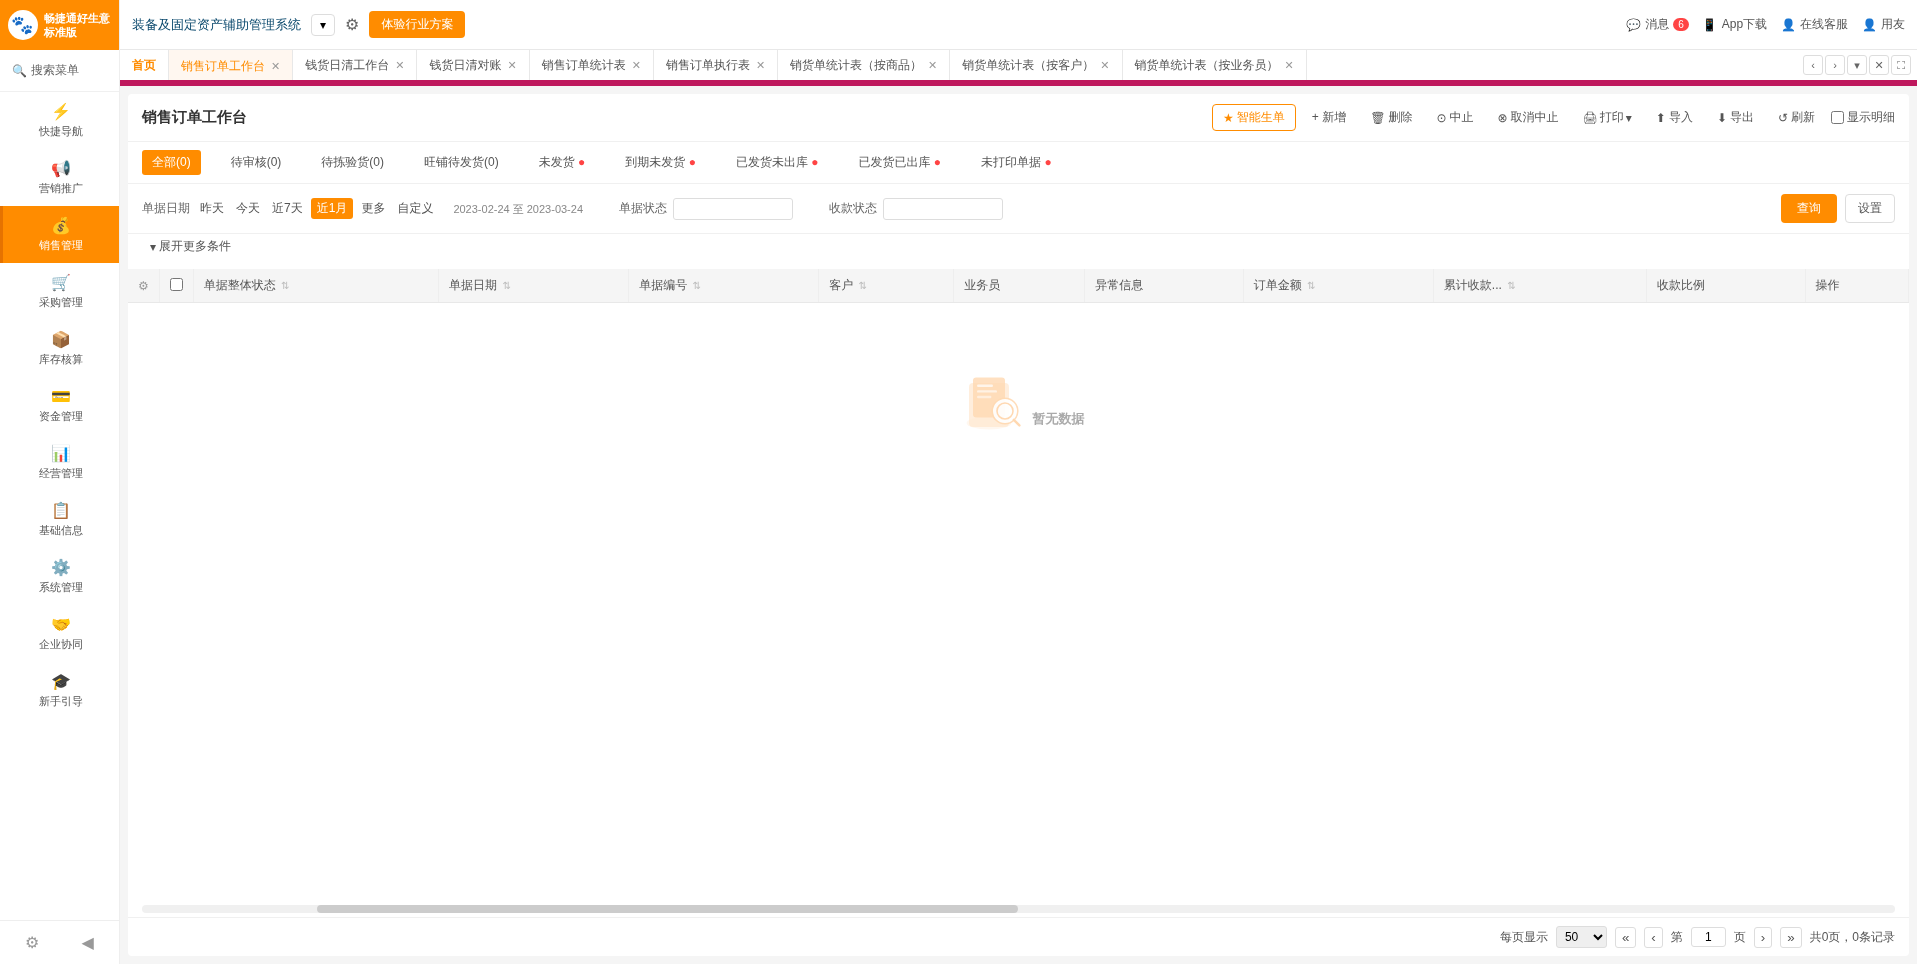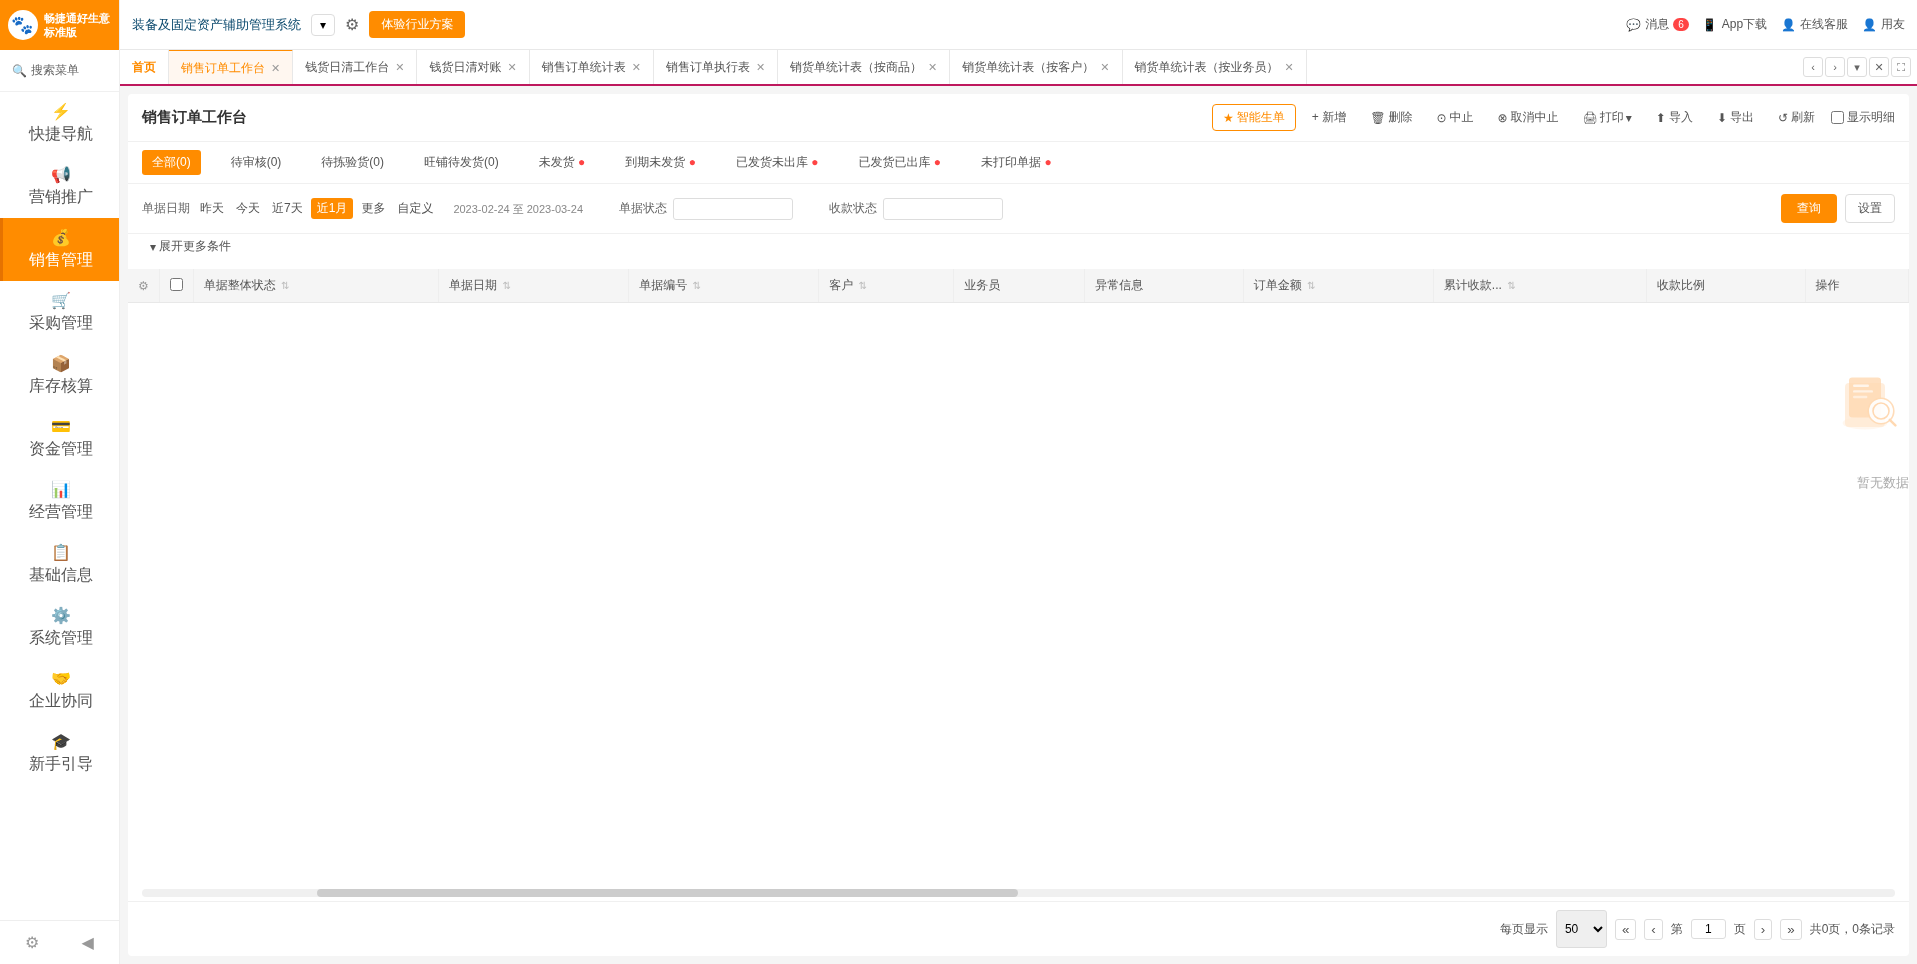--- a/index.html
+++ b/index.html
@@ -8,38 +8,38 @@
     
     .sidebar { width: 120px; background: #fff; display: flex; flex-direction: column; border-right: 1px solid #eee; flex-shrink: 0; }
     .sidebar-logo { background: #ff8c00; padding: 8px; display: flex; align-items: center; gap: 6px; height: 50px; }
     .sidebar-logo-icon { width: 30px; height: 30px; background: #fff; border-radius: 50%; display: flex; align-items: center; justify-content: center; font-size: 18px; color: #ff8c00; }
     .sidebar-logo-text { color: #fff; font-size: 11px; font-weight: bold; line-height: 1.3; }
     .sidebar-search { padding: 8px 6px; border-bottom: 1px solid #f0f0f0; }
     .sidebar-search-btn { width: 100%; background: none; border: none; cursor: pointer; display: flex; align-items: center; gap: 4px; color: #666; font-size: 12px; padding: 4px 6px; border-radius: 4px; }
     .sidebar-nav-item { display: flex; flex-direction: column; align-items: center; padding: 10px 4px; cursor: pointer; color: #555; border-left: 3px solid transparent; gap: 3px; }
     .sidebar-nav-item.active { background: #ff8c00; color: #fff; border-left-color: #e67300; }
     .sidebar-nav-item .nav-icon { font-size: 16px; }
-    .sidebar-nav-item .nav-label { font-size: 16px; font-family: Liberation Mono, monospace; }
+    .sidebar-nav-item .nav-label { font-size: 11px; font-family: Liberation Mono, monospace; }
     .sidebar-bottom { margin-top: auto; border-top: 1px solid #eee; padding: 8px 4px; display: flex; justify-content: space-around; }
     .sidebar-bottom-btn { background: none; border: none; cursor: pointer; color: #999; font-size: 16px; padding: 4px; }
 
     
     .main { flex: 1; display: flex; flex-direction: column; overflow: hidden; }
 
     
     .topbar { height: 50px; background: #fff; border-bottom: 1px solid #e8e8e8; display: flex; align-items: center; padding: 0 12px; gap: 10px; }
     .topbar-dropdown { background: none; border: 1px solid #ddd; border-radius: 4px; padding: 3px 8px; font-size: 12px; cursor: pointer; }
     .topbar-gear { background: none; border: none; cursor: pointer; color: #666; font-size: 16px; }
     .topbar-trial { background: #ff8c00; color: #fff; border: none; border-radius: 4px; padding: 5px 12px; font-size: 12px; cursor: pointer; }
     .topbar-right { display: flex; align-items: center; gap: 14px; color: #555; font-size: 12px; }
     .topbar-right-item { display: flex; align-items: center; gap: 4px; cursor: pointer; }
     .badge { background: #ff4444; color: #fff; border-radius: 8px; padding: 1px 5px; font-size: 10px; }
 
     
-    .tabs-bar { background: #fff; border-bottom: 2px solid #be185d; display: flex; align-items: center; height: 36px; overflow: hidden; }
+    .tabs-bar { background: #fff; border-bottom: 6px solid #be185d; display: flex; align-items: center; height: 36px; overflow: hidden; }
     .tab { display: flex; align-items: center; gap: 4px; padding: 0 12px; height: 36px; font-size: 12px; cursor: pointer; border-right: 1px solid #e8e8e8; white-space: nowrap; color: #555; flex-shrink: 0; }
     .tab.active { background: #fff7f0; color: #ff8c00; border-top: 2px solid #ff8c00; }
     .tab.home { color: #ff8c00; font-weight: bold; }
     .tab-close { font-size: 11px; color: #999; margin-left: 2px; cursor: pointer; }
     .tabs-nav { display: flex; align-items: center; gap: 2px; padding: 0 6px; margin-left: auto; }
     .tabs-nav button { background: none; border: 1px solid #ddd; border-radius: 3px; width: 20px; height: 20px; cursor: pointer; font-size: 11px; color: #666; }
 
     
     .content { flex: 1; overflow: auto; background: #f5f5f5; padding: 0; display: flex; flex-direction: column; }
 
@@ -87,27 +87,27 @@
     
     .table-wrap { flex: 1; overflow: auto; }
     table { width: 100%; border-collapse: collapse; font-size: 12px; }
     thead tr { background: #f5f5f5; }
     th { padding: 8px 10px; text-align: left; font-weight: normal; color: #555; border-bottom: 1px solid #e8e8e8; border-right: 1px solid #eee; white-space: nowrap; }
     th .sort-icon { color: #bbb; font-size: 10px; margin-left: 2px; }
     .th-checkbox { width: 30px; text-align: center; }
     .th-config { width: 30px; text-align: center; color: #999; }
 
     
-    .empty-state { display: flex; flex-direction: column; align-items: flex-end; justify-content: center; flex: 1; padding: 60px 0; }
+    .empty-state { display: flex; flex-direction: row; align-items: center; justify-content: center; flex: 1; padding: 60px 0; font-weight: bold; }
     .empty-icon { font-size: 80px; margin-bottom: 12px; opacity: 0.5; color: #ffb366; }
     .empty-text { color: #aaa; font-size: 13px; }
 
     
     .pagination { padding: 8px 14px; display: flex; align-items: center; justify-content: flex-end; gap: 8px; border-top: 1px solid #f0f0f0; font-size: 12px; color: #555; }
-    .page-select { border: 1px solid #ddd; border-radius: 3px; padding: 10px 4px; font-size: 12px; }
+    .page-select { border: 1px solid #ddd; border-radius: 3px; padding: 2px 4px; font-size: 12px; }
     .page-btn { background: none; border: 1px solid #ddd; border-radius: 3px; padding: 2px 6px; cursor: pointer; color: #555; }
     .page-input { border: 1px solid #ddd; border-radius: 3px; width: 35px; text-align: center; padding: 2px; font-size: 12px; }
 
     
     .scroll-track { height: 8px; background: #f0f0f0; margin: 4px 14px; border-radius: 4px; }
     .scroll-thumb { height: 8px; background: #ccc; border-radius: 4px; width: 40%; margin-left: 10%; }
   </style>
 </head>
 <body>
 

